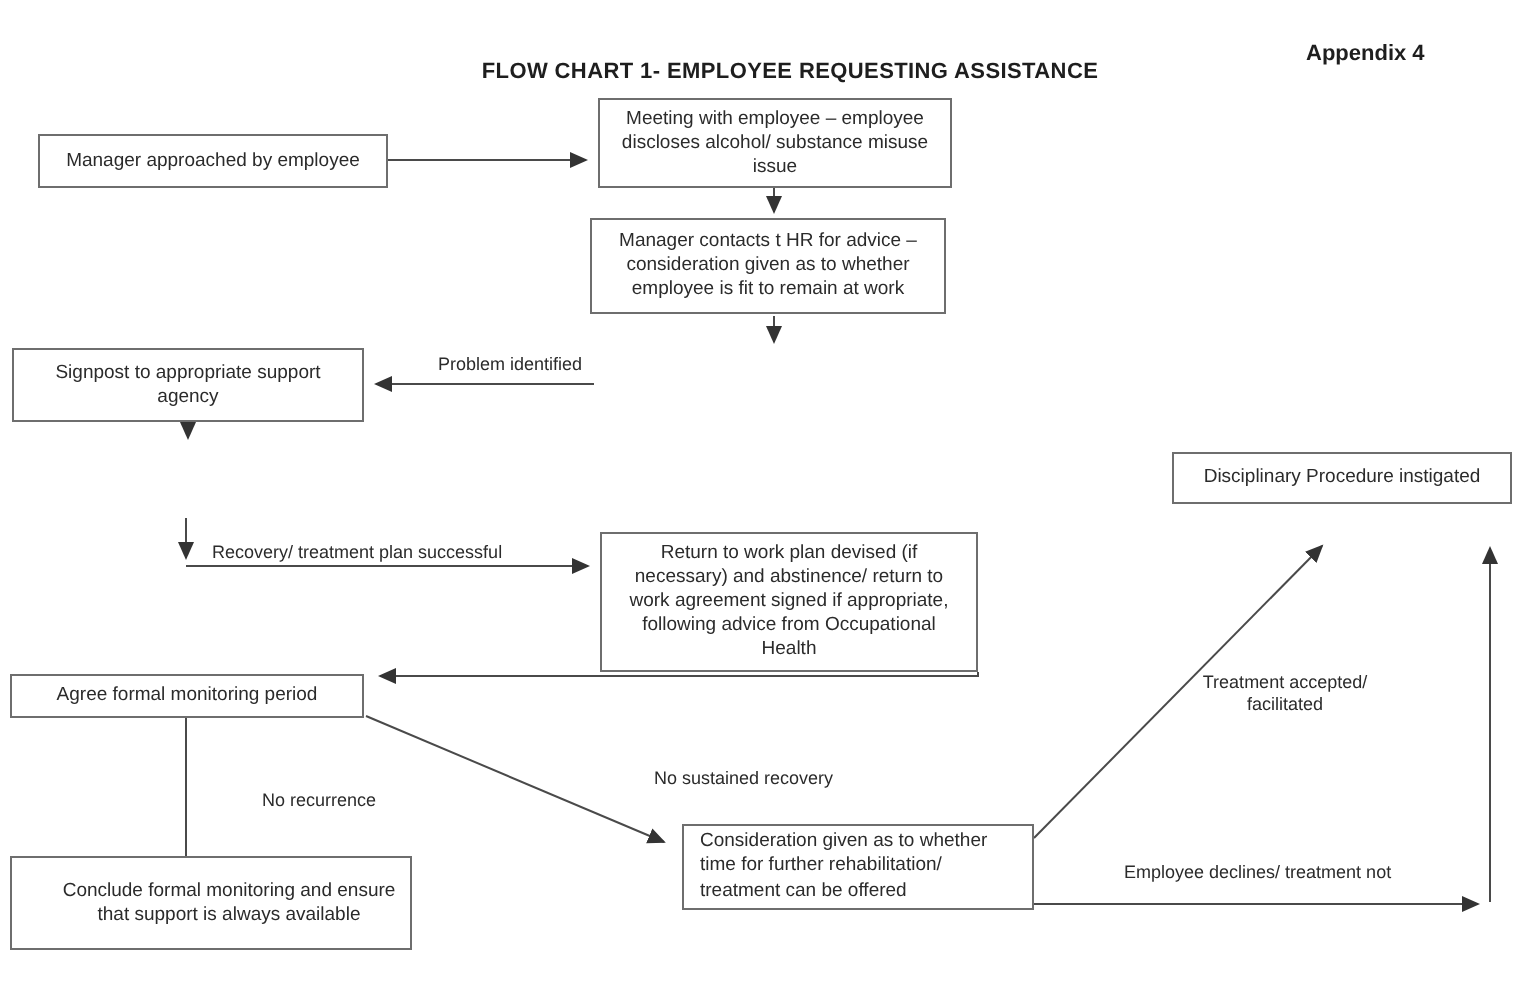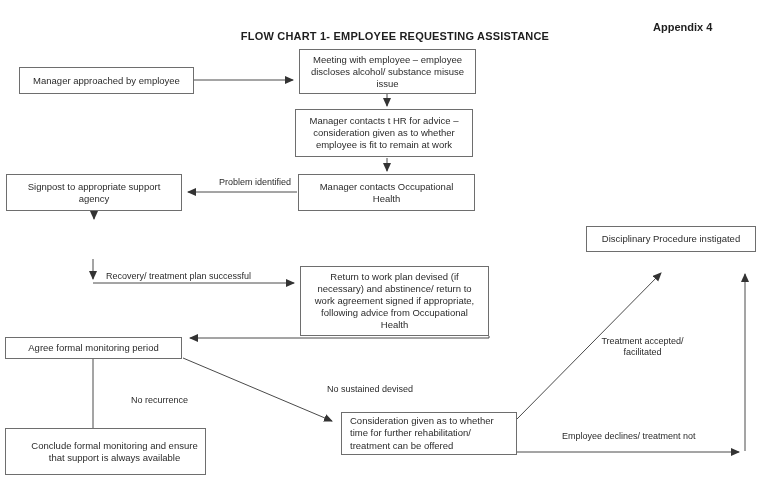--- a/index.html
+++ b/index.html
@@ -118,28 +118,27 @@
       <path d="M183 358 L332 421" marker-end="url(#arrow)"></path>
       <path d="M517 419 L661 273" marker-end="url(#arrow)"></path>
       <path d="M517 452 H739" marker-end="url(#arrow)"></path>
       <path d="M745 451 V274" marker-end="url(#arrow)"></path>
     </g>
   </svg>
 
   <div class="node" id="n1">Manager approached by employee</div>
   <div class="node" id="n3">Manager contacts t HR for advice – consideration given as to whether employee is fit to remain at work</div>
   <div class="node" id="n2">Meeting with employee – employee discloses alcohol/ substance misuse issue</div>
-  <div class="node" id="n4">Manager contacts Occupational Health</div>
   <div class="node" id="n5">Signpost to appropriate support agency</div>
   <div class="node" id="n7">Return to work plan devised (if necessary) and abstinence/ return to work agreement signed if appropriate, following advice from Occupational Health</div>
   <div class="node" id="n8">Agree formal monitoring period</div>
   <div class="node" id="n9">Conclude formal monitoring and ensure that support is always available</div>
   <div class="node left-align" id="n10">Consideration given as to whether time for further rehabilitation/ treatment can be offered</div>
   <div class="node" id="n11">Disciplinary Procedure instigated</div>
 
   <div class="edge-label" id="l-problem">Problem identified</div>
   <div class="edge-label" id="l-recovery">Recovery/ treatment plan successful</div>
   <div class="edge-label" id="l-norecur">No recurrence</div>
-  <div class="edge-label" id="l-nosustain">No sustained devised</div>
+  <div class="edge-label" id="l-nosustain">No sustained recovery</div>
   <div class="edge-label wrap" id="l-accepted">Treatment accepted/ facilitated</div>
   <div class="edge-label" id="l-declines">Employee declines/ treatment not</div>
 
 </div>
 
 </body></html>

